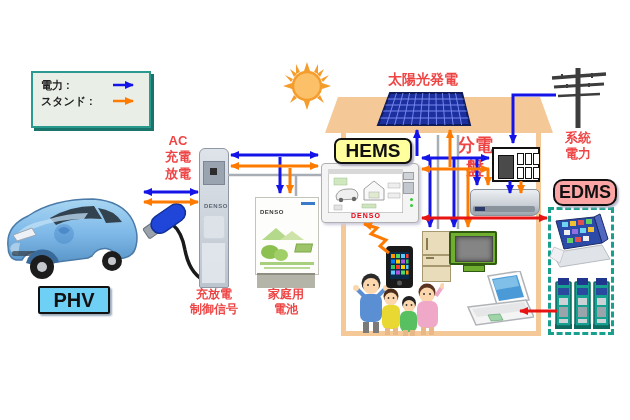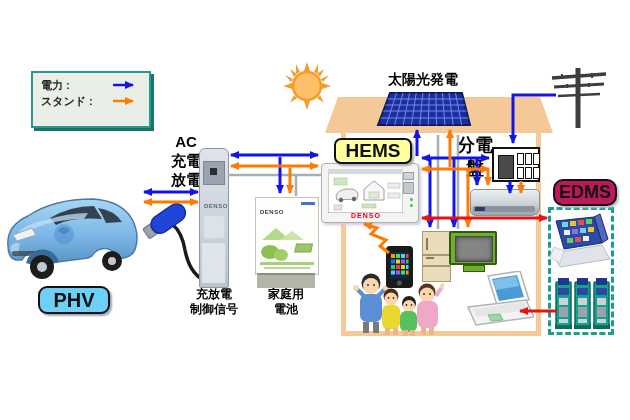--- a/index.html
+++ b/index.html
@@ -1,39 +1,39 @@
 <!DOCTYPE html>
 <html style="--c-power: #1414e8; --c-data: #e81414; --c-control: #ff7a00; --c-house: #f5c897; --c-teal: #17a08e; --c-hems: #ffff9e; --c-phv: #6ed0f4;"><head>
 <meta charset="utf-8">
 <style>
   html,body{margin:0;padding:0;}
   body{font-family:"Liberation Sans","DejaVu Sans",sans-serif;background:#fff;}
   #stage{position:relative;width:630px;height:420px;background:#fff;overflow:hidden;}
   .abs{position:absolute;}
-  .jp{font-weight:bold;color:#000000;line-height:1.25;text-align:center;}
+  .jp{font-weight:bold;color:#ef4444;line-height:1.25;text-align:center;}
   .overlay{position:absolute;left:0;top:0;z-index:40;pointer-events:none;}
   .arrow line,.arrow polyline,.arrow path{fill:none;stroke-width:3;}
   .st-power{stroke:var(--c-power);}
   .st-control{stroke:var(--c-control);}
   .st-data{stroke:var(--c-data);}
   .st-gray line{stroke:#a8aeb6;stroke-width:2.5;}
   .mk-power{fill:var(--c-power);}
   .mk-data{fill:var(--c-data);}
   .mk-control{fill:var(--c-control);}
   .wall{background:var(--c-house);}
   .legend-box{left:31px;top:71px;width:120px;height:57px;background:#e9efe7;
     border:2px solid #2a9a8f;box-shadow:3px 3px 0 #19746b;padding:4px 8px 0 8px;box-sizing:border-box;z-index:30;}
   .legend-row{display:flex;justify-content:space-between;align-items:center;height:16px;}
   .legend-row span{font-size:11px;font-weight:bold;color:#222;white-space:nowrap;}
   .tag{border:2px solid #111;text-align:center;font-weight:bold;color:#111;z-index:45;box-sizing:border-box;}
-  .phv-label{left:38px;top:286px;width:72px;height:28px;background:var(--c-phv);border-radius:9px;
+  .phv-label{left:38px;top:286px;width:72px;height:28px;background:var(--c-phv);border-radius:2px;
     font-size:20px;line-height:24px;box-shadow:2px 2px 2px #9ab;}
   .hems-label{left:334px;top:138px;width:78px;height:26px;background:var(--c-hems);border-radius:7px;
     font-size:19px;line-height:22px;box-shadow:2px 2px 2px #aab;}
-  .edms-label{left:553px;top:179px;width:64px;height:27px;background:#be185d;border-radius:10px;
+  .edms-label{left:553px;top:179px;width:64px;height:27px;background:#fca5a5;border-radius:10px;
     font-size:18px;line-height:23px;box-shadow:2px 2px 2px #bbc;}
   .edms-dash{left:548px;top:207px;width:66px;height:128px;border:3px dashed var(--c-teal);box-sizing:border-box;z-index:20;}
   .board{left:492px;top:147px;width:48px;height:35px;background:#fff;border:2px solid #111;box-sizing:border-box;z-index:25;}
   .breaker{position:absolute;background:#fff;border:1.5px solid #111;width:5px;height:10px;}
   .stand{left:199px;top:148px;width:28px;height:138px;background:linear-gradient(180deg,#dfe4ea,#bcc4ce);
     border:1px solid #8f98a4;border-radius:6px 6px 2px 2px;z-index:22;}
   .fridge{left:422px;top:231px;width:29px;height:51px;background:#e9dcba;border:1.5px solid #a89870;box-sizing:border-box;z-index:24;}
   .tv{left:449px;top:231px;width:48px;height:34px;background:#6fae2f;border:2px solid #2f5a10;border-radius:2px;box-sizing:border-box;z-index:24;}
   .ac{left:470px;top:189px;width:70px;height:27px;border-radius:5px 5px 8px 5px;z-index:24;
     background:linear-gradient(180deg,#eceff2 0%,#c9cfd6 60%,#9aa2ac 100%);border:1px solid #8a929c;box-sizing:border-box;}
@@ -104,20 +104,24 @@
       <line x1="33" y1="4" x2="33" y2="64" stroke-width="5"></line>
       <line x1="7" y1="14" x2="61" y2="10" stroke-width="3.5"></line>
       <line x1="9" y1="23" x2="59" y2="20" stroke-width="3"></line>
       <line x1="13" y1="32" x2="55" y2="30" stroke-width="2.5"></line>
       <line x1="17" y1="10" x2="17" y2="15" stroke-width="2"></line>
       <line x1="47" y1="9" x2="47" y2="14" stroke-width="2"></line>
       <line x1="22" y1="20" x2="22" y2="24" stroke-width="2"></line>
       <line x1="44" y1="19" x2="44" y2="23" stroke-width="2"></line>
     </g>
   </svg>
+  <div class="abs jp" style="left:556px;top:130px;width:44px;font-size:13px;z-index:10">
+    <div>系統</div>
+    <div>電力</div>
+  </div>
 
   <div class="abs legend-box">
     <div class="legend-row">
       <span>電力 :</span>
       <svg width="30" height="10">
           <line class="st-power" x1="2" y1="5" x2="22" y2="5" stroke-width="2.5" marker-end="url(#mk-p)"></line>
         </svg>
     </div>
     <div class="legend-row">
       <span>スタンド :</span>
@@ -153,21 +157,21 @@
 
   <svg class="abs" style="left:140px;top:180px;z-index:21" width="80" height="110">
     <path d="M68,102 Q50,96 45,70 Q42,52 32,44" stroke="#1a1a1a" stroke-width="3.5" fill="none"></path>
     <g transform="rotate(-35 28 40)">
       <rect x="2" y="33" width="11" height="12" rx="2" fill="#9aa2ac" stroke="#6a727c"></rect>
       <rect x="10" y="30" width="38" height="18" rx="9" fill="#1f46d8" stroke="#12309a" stroke-width="1.5"></rect>
     </g>
   </svg>
   <div class="abs tag phv-label"><span>PHV</span></div>
 
-  <div class="abs jp" style="left:162px;top:133px;width:48px;font-size:15px;z-index:10">
+  <div class="abs jp" style="left:154px;top:133px;width:48px;font-size:13px;z-index:10">
     <div>AC</div>
     <div>充電</div>
     <div>放電</div>
   </div>
 
   <div class="abs stand">
     <div class="abs" style="left:3px;top:12px;width:20px;height:22px;background:#9aa4b0;border:1px solid #7d8692;"></div>
     <div class="abs" style="left:10px;top:19px;width:7px;height:7px;background:#2c2c2c;"></div>
     <div class="brand" style="left:4px;top:54px;font-size:6px;color:#5c6676;">DENSO</div>
     <div class="abs" style="left:3px;top:66px;width:20px;height:22px;border:1px solid #cdd5dd;border-radius:3px;background:#dce2e8;"></div>

